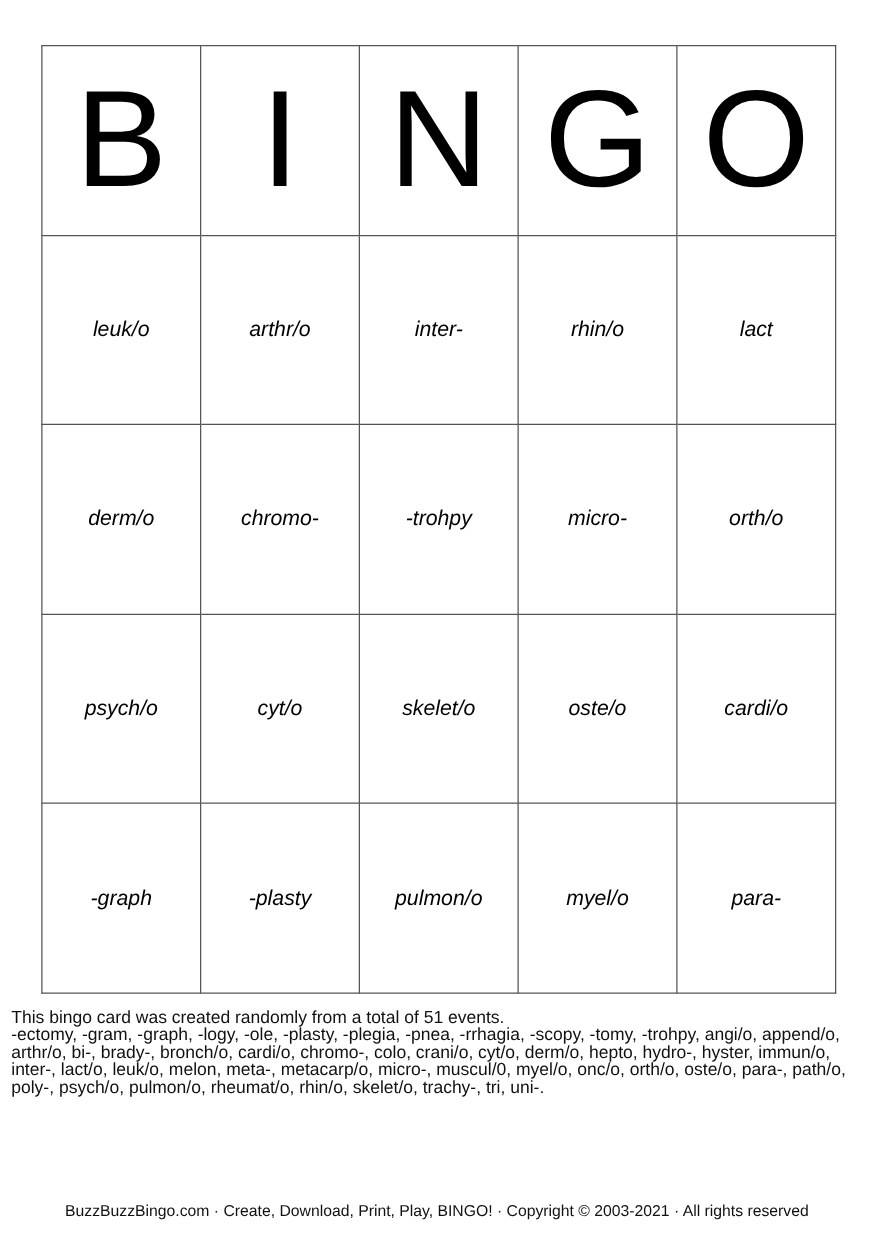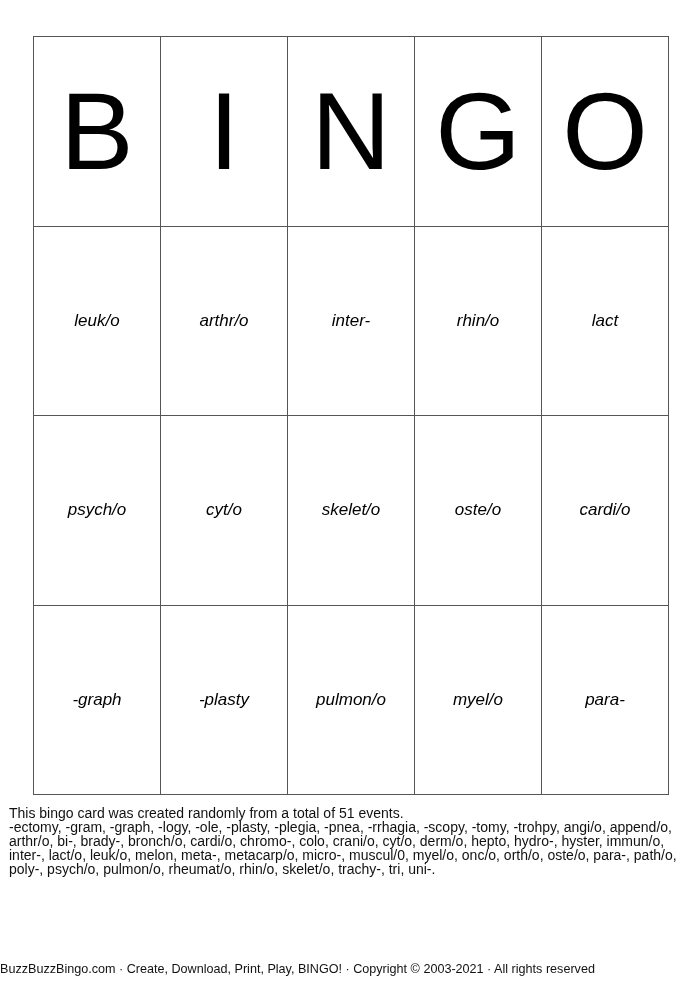--- a/index.html
+++ b/index.html
@@ -48,21 +48,21 @@
       width: 682px;
       font-size: 14px;
       line-height: 14px;
       color: #111;
     }
     .footer {
       position: absolute;
       left: 0;
       top: 962px;
       width: 699px;
-      text-align: left;
+      text-align: center;
       font-size: 12.6px;
       color: #111;
     }
   </style>
 </head>
 <body>
 
 <table class="card">
   <tbody>
       <tr>
@@ -71,20 +71,27 @@
     <td class="hdr">N</td>
     <td class="hdr">G</td>
     <td class="hdr">O</td>
   </tr>
   <tr>
     <td class="cell">leuk/o</td>
     <td class="cell">arthr/o</td>
     <td class="cell">inter-</td>
     <td class="cell">rhin/o</td>
     <td class="cell">lact</td>
+  </tr>
+  <tr>
+    <td class="cell">derm/o</td>
+    <td class="cell">chromo-</td>
+    <td class="cell">-trohpy</td>
+    <td class="cell">micro-</td>
+    <td class="cell">orth/o</td>
   </tr>
   <tr>
     <td class="cell">psych/o</td>
     <td class="cell">cyt/o</td>
     <td class="cell">skelet/o</td>
     <td class="cell">oste/o</td>
     <td class="cell">cardi/o</td>
   </tr>
   <tr>
     <td class="cell">-graph</td>

